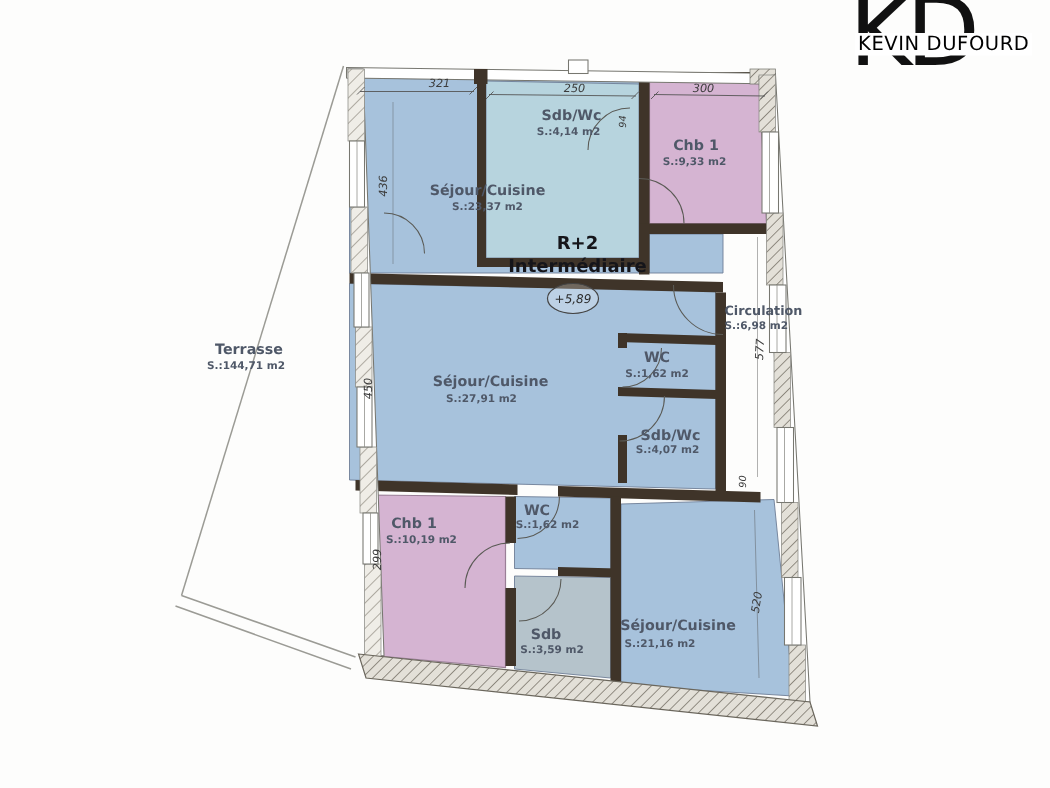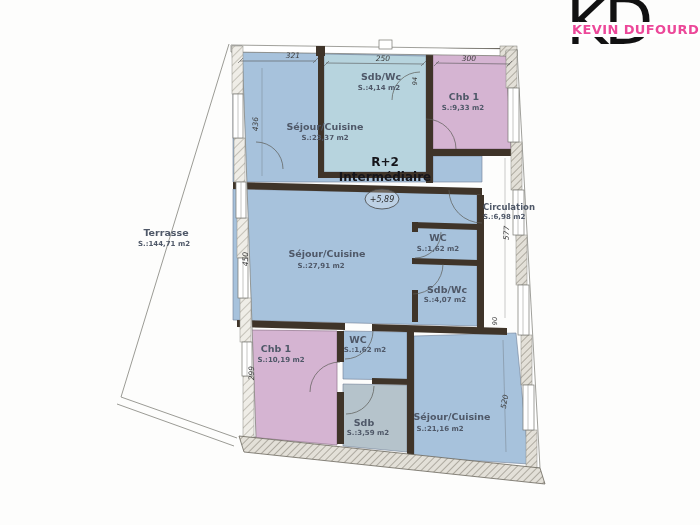--- a/index.html
+++ b/index.html
@@ -19,22 +19,22 @@
   .wall{stroke:none;}
   .wline{stroke:#777770;stroke-width:.7;fill:#ffffff;}
   .thin{stroke:#9b9b95;stroke-width:1;fill:none;}
   .dimline{stroke:#555;stroke-width:.6;fill:none;}
   .arc{stroke:#5a5a55;stroke-width:.7;fill:none;}
   
   .logo{position:absolute;left:540px;top:0;width:160px;height:60px;}
   .mono{position:absolute;color:#111;font-weight:400;line-height:1;}
   .mono-k{left:26px;top:-10px;font-size:64px;}
   .mono-d{left:64px;top:-10px;font-size:64px;}
-  .wordmark{position:absolute;left:30px;top:22px;font-size:13px;font-weight:700;
-            letter-spacing:.4px;color:#ec4899;background:#fff;padding:0 2px;white-space:nowrap;}
+  .wordmark{position:absolute;left:30px;top:22px;font-size:13px;font-weight:400;
+            letter-spacing:.4px;color:#000000;background:#fff;padding:0 2px;white-space:nowrap;}
 </style>
 </head>
 <body>
 
 <div id="stage">
 
 <svg width="700" height="525" viewBox="0 0 700 525">
   <defs>
     <pattern id="hatch" width="6" height="6" patternUnits="userSpaceOnUse" patternTransform="rotate(45)">
       <rect width="6" height="6" fill="#efede7"></rect>

